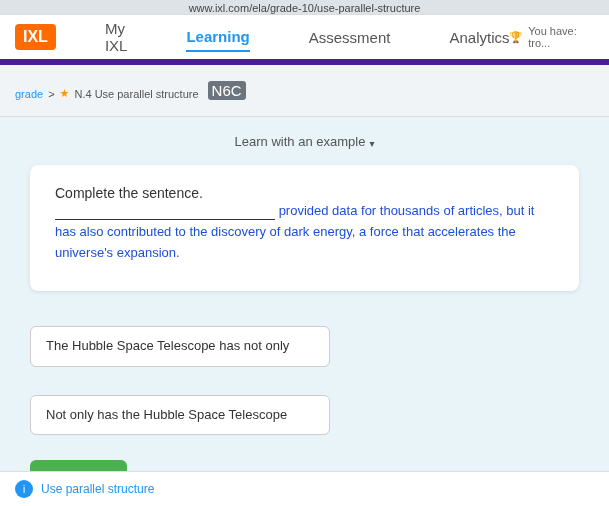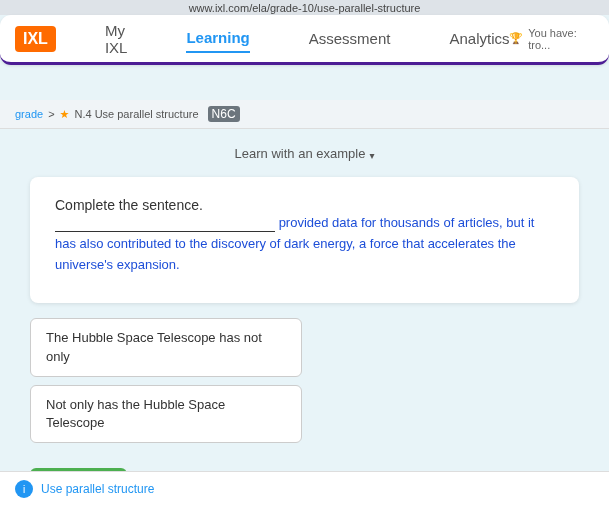--- a/index.html
+++ b/index.html
@@ -29,23 +29,22 @@
       color: #444;
     }
 
     
     .ixl-header {
       background: white;
       height: 50px;
       display: flex;
       align-items: center;
       padding: 16px 15px;
-      border-bottom: 3px solid #4c1d95;
+      border-bottom: 6px solid #4c1d95;
       box-shadow: 0 1px 3px rgba(0,0,0,0.1);
-      border-radius: 11px;
     }
     .ixl-logo {
       background: #ff6b00;
       color: white;
       font-weight: bold;
       font-size: 16px;
       padding: 4px 8px;
       border-radius: 4px;
       margin-right: 20px;
     }
@@ -76,35 +75,34 @@
       align-items: center;
       gap: 5px;
     }
     .header-right .trophy-icon {
       color: #ff9800;
     }
 
     
     .breadcrumb {
       background: #f0f4f7;
-      padding: 6px 15px;
-      font-size: 11px;
-      color: #555;
-      display: flex;
-      align-items: center;
+      padding: 16px 15px;
+      font-size: 11px;
+      color: #555;
+      display: flex;
+      align-items: flex-end;
       gap: 5px;
       border-bottom: 1px solid #ddd;
-      margin-top: 35px;
     }
     .breadcrumb a { color: #2196F3; text-decoration: none; }
     .breadcrumb .star { color: #ff9800; }
     .breadcrumb .badge {
       background: #6c757d;
       color: white;
-      font-size: 12px;
+      font-size: 15px;
       padding: 1px 4px;
       border-radius: 3px;
       margin-left: 4px;
     }
 
     
     .main-content {
       background: #e8f4f8;
       padding: 15px 30px;
       min-height: 400px;
@@ -162,22 +160,23 @@
       gap: 8px;
     }
     .option-box {
       background: white;
       border: 1px solid #ccc;
       border-radius: 6px;
       padding: 10px 15px;
       font-size: 13px;
       color: #333;
       cursor: pointer;
-      width: 272px;
+      width: 300px;
       line-height: 1.4;
+      margin-top: 20px;
     }
 
     
     .submit-btn {
       background: #4caf50;
       color: white;
       border: none;
       border-radius: 6px;
       padding: 10px 25px;
       font-size: 14px;

